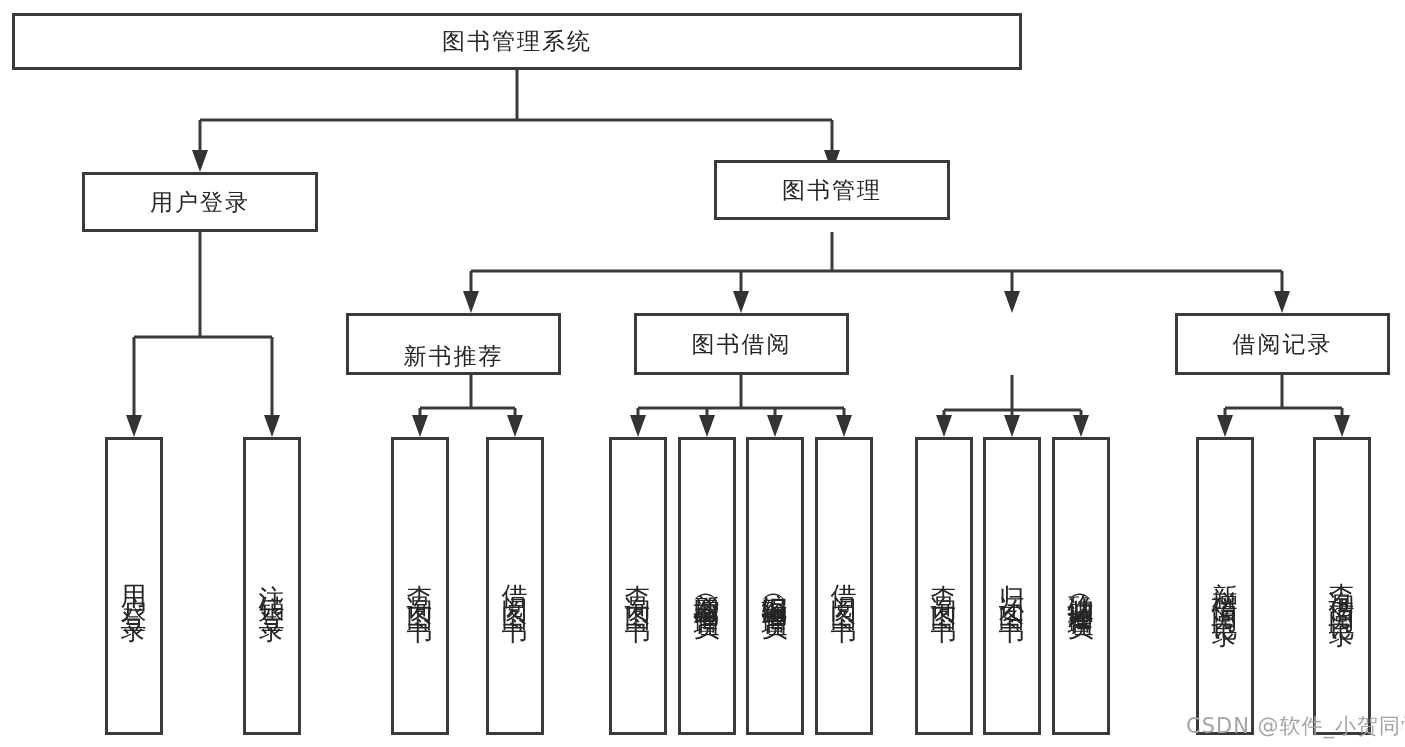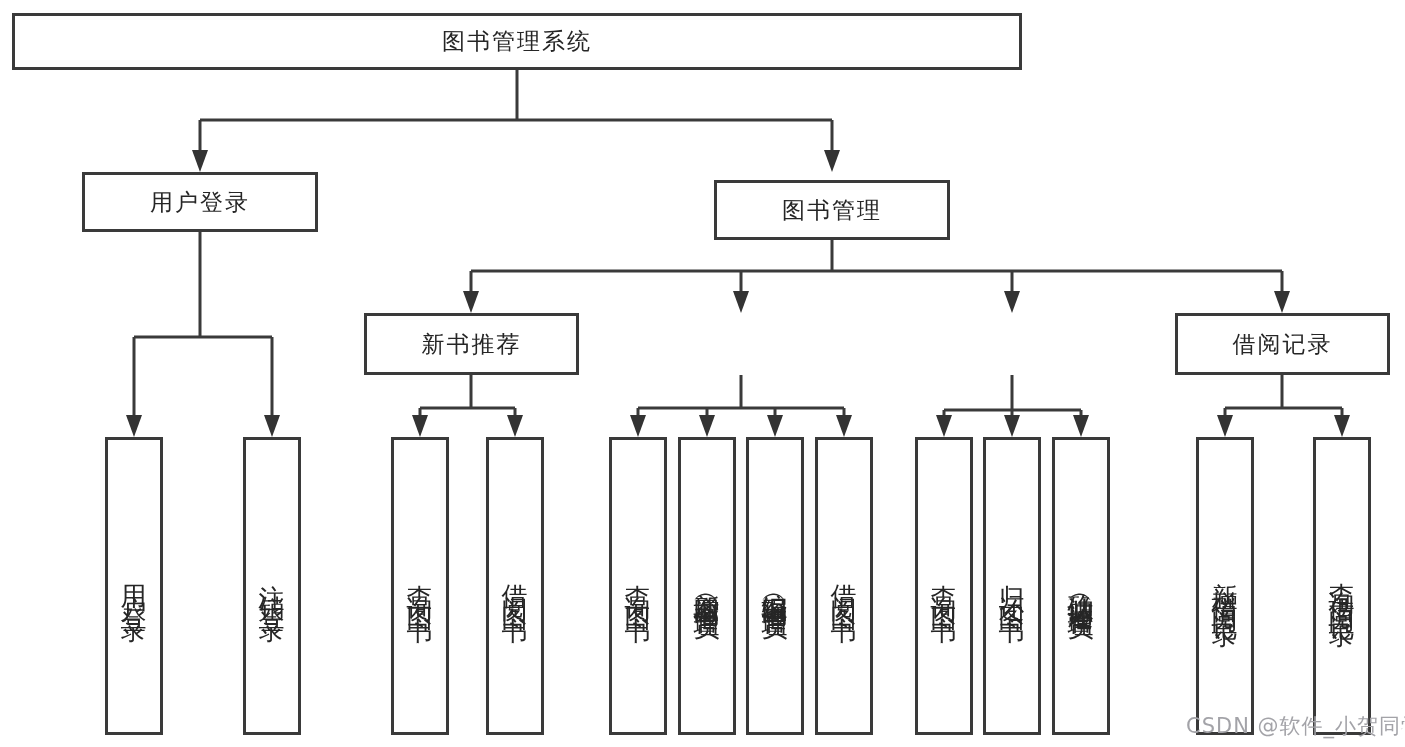--- a/index.html
+++ b/index.html
@@ -107,26 +107,29 @@
     </g>
   </svg>
 
   <div class="node hbox" style="left:12px; top:13px; width:1010px; height:57px;">
     <span>图书管理系统</span>
   </div>
 
   <div class="node hbox" style="left:82px; top:172px; width:236px; height:60px;">
     <span>用户登录</span>
   </div>
-  <div class="node hbox" style="left:714px; top:180px; width:236px; height:60px;">
+  <div class="node hbox" style="left:714px; top:160px; width:236px; height:60px;">
     <span>图书管理</span>
   </div>
 
-  <div class="node hbox" style="left:364px; top:313px; width:215px; height:62px;">
+  <div class="node hbox" style="left:346px; top:313px; width:215px; height:62px;align-items:flex-end;">
     <span>新书推荐</span>
+  </div>
+  <div class="node hbox" style="left:634px; top:313px; width:215px; height:62px;">
+    <span>图书借阅</span>
   </div>
   <div class="node hbox" style="left:1175px; top:313px; width:215px; height:62px;">
     <span>借阅记录</span>
   </div>
 
   <div class="node vbox" style="left:105px; top:437px; width:58px; height:298px;">
     <span>用户登录</span>
   </div>
   <div class="node vbox" style="left:243px; top:437px; width:58px; height:298px;">
     <span>注销登录</span>

